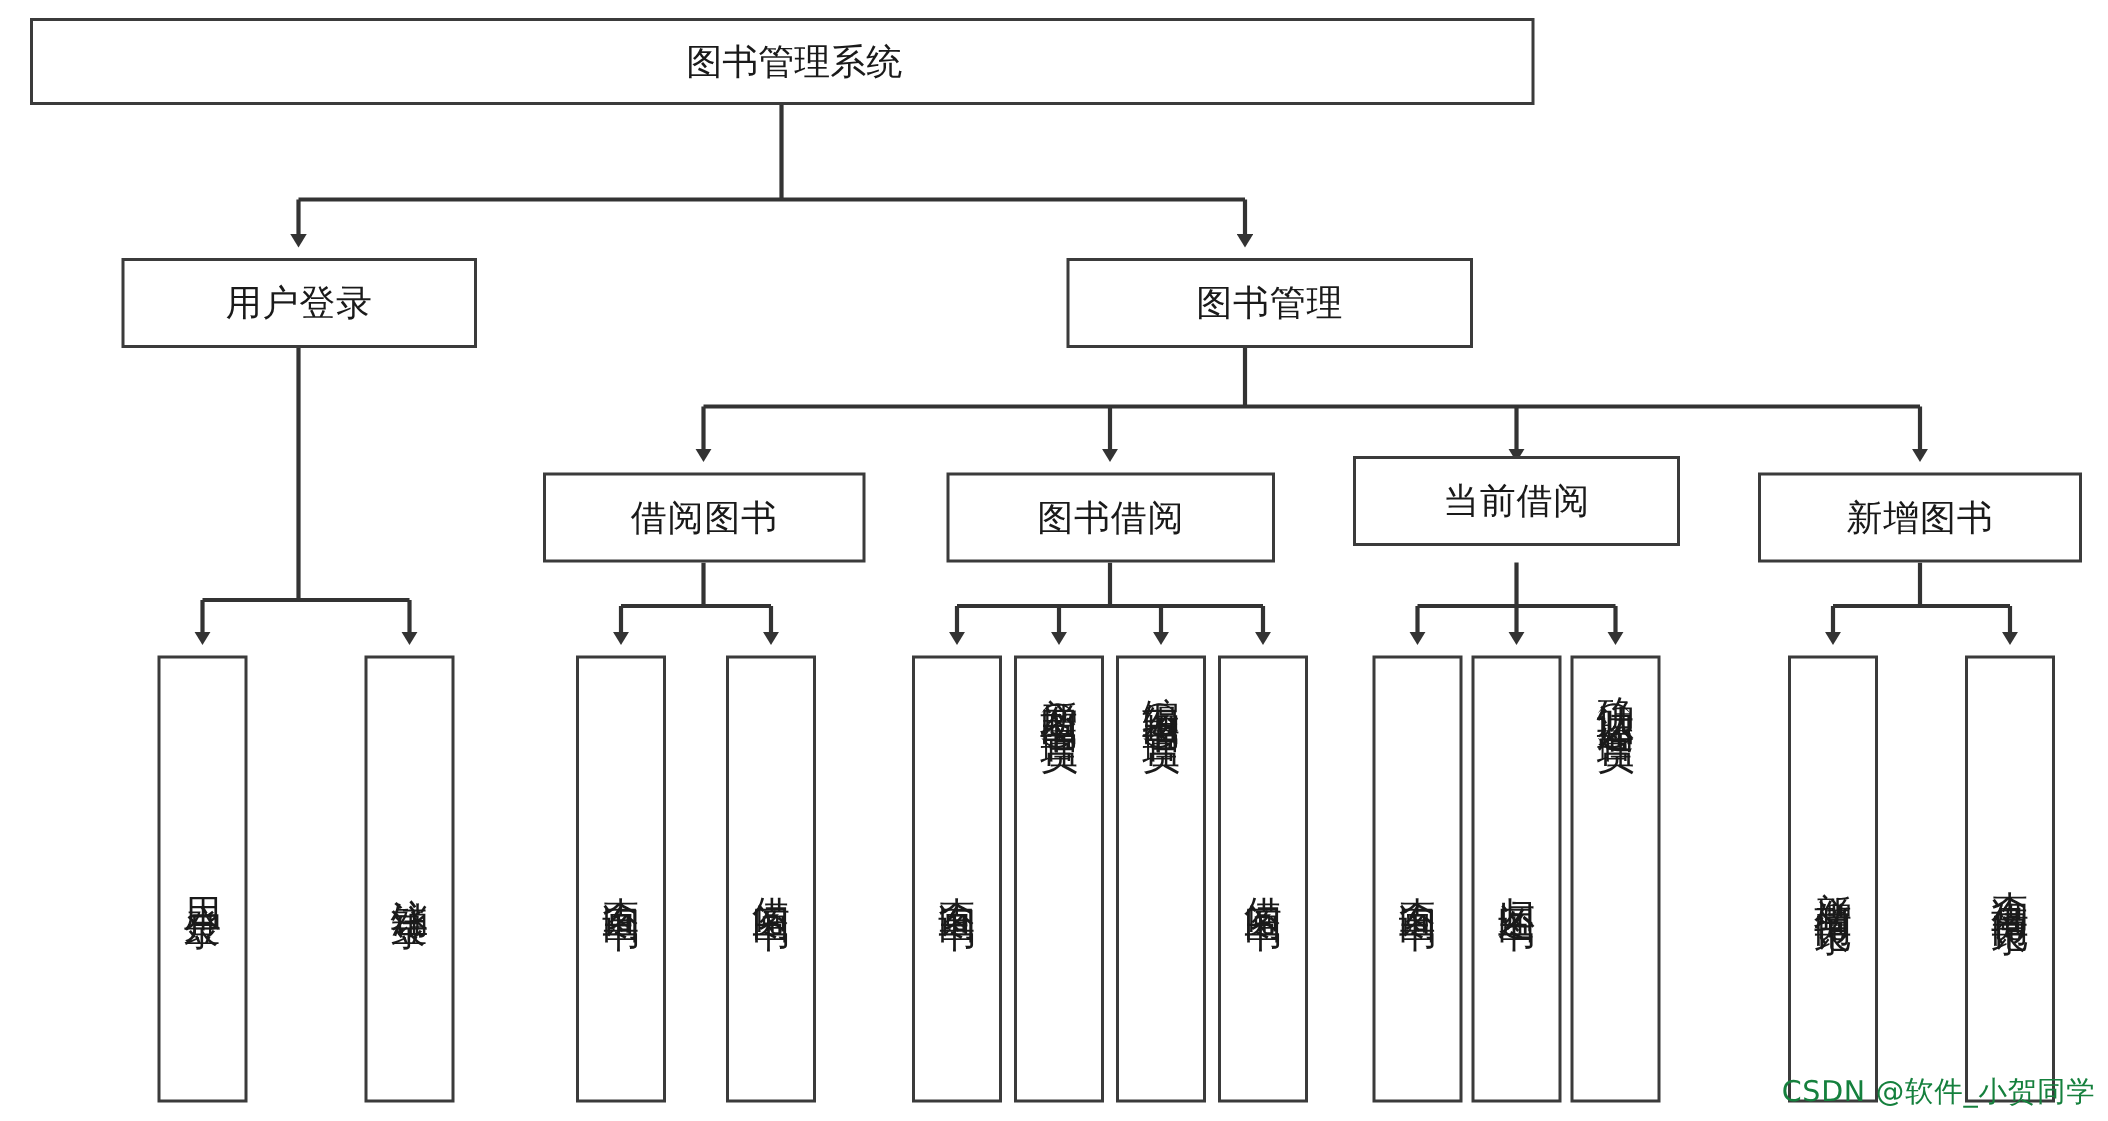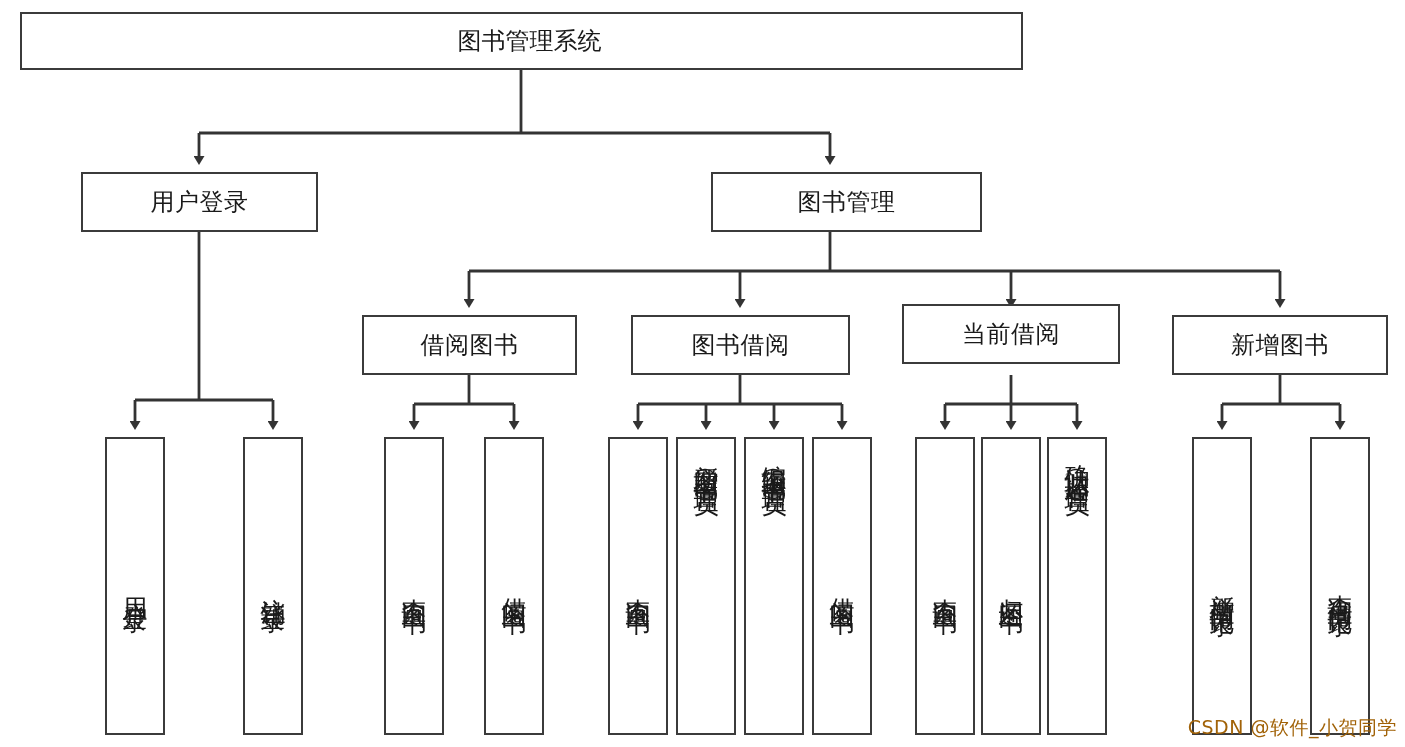--- a/index.html
+++ b/index.html
@@ -65,21 +65,21 @@
   }
   .node.vertical.centered {
     align-items: center;
     padding-top: 0;
   }
   .watermark {
     position: absolute;
     right: 8px;
     bottom: 6px;
     font-size: 19px;
-    color: #a16207;
+    color: #15803d;
     letter-spacing: 0.5px;
     white-space: nowrap;
     pointer-events: none;
   }
 </style>
 </head>
 <body>
 
 <div id="diagram-root">
 

